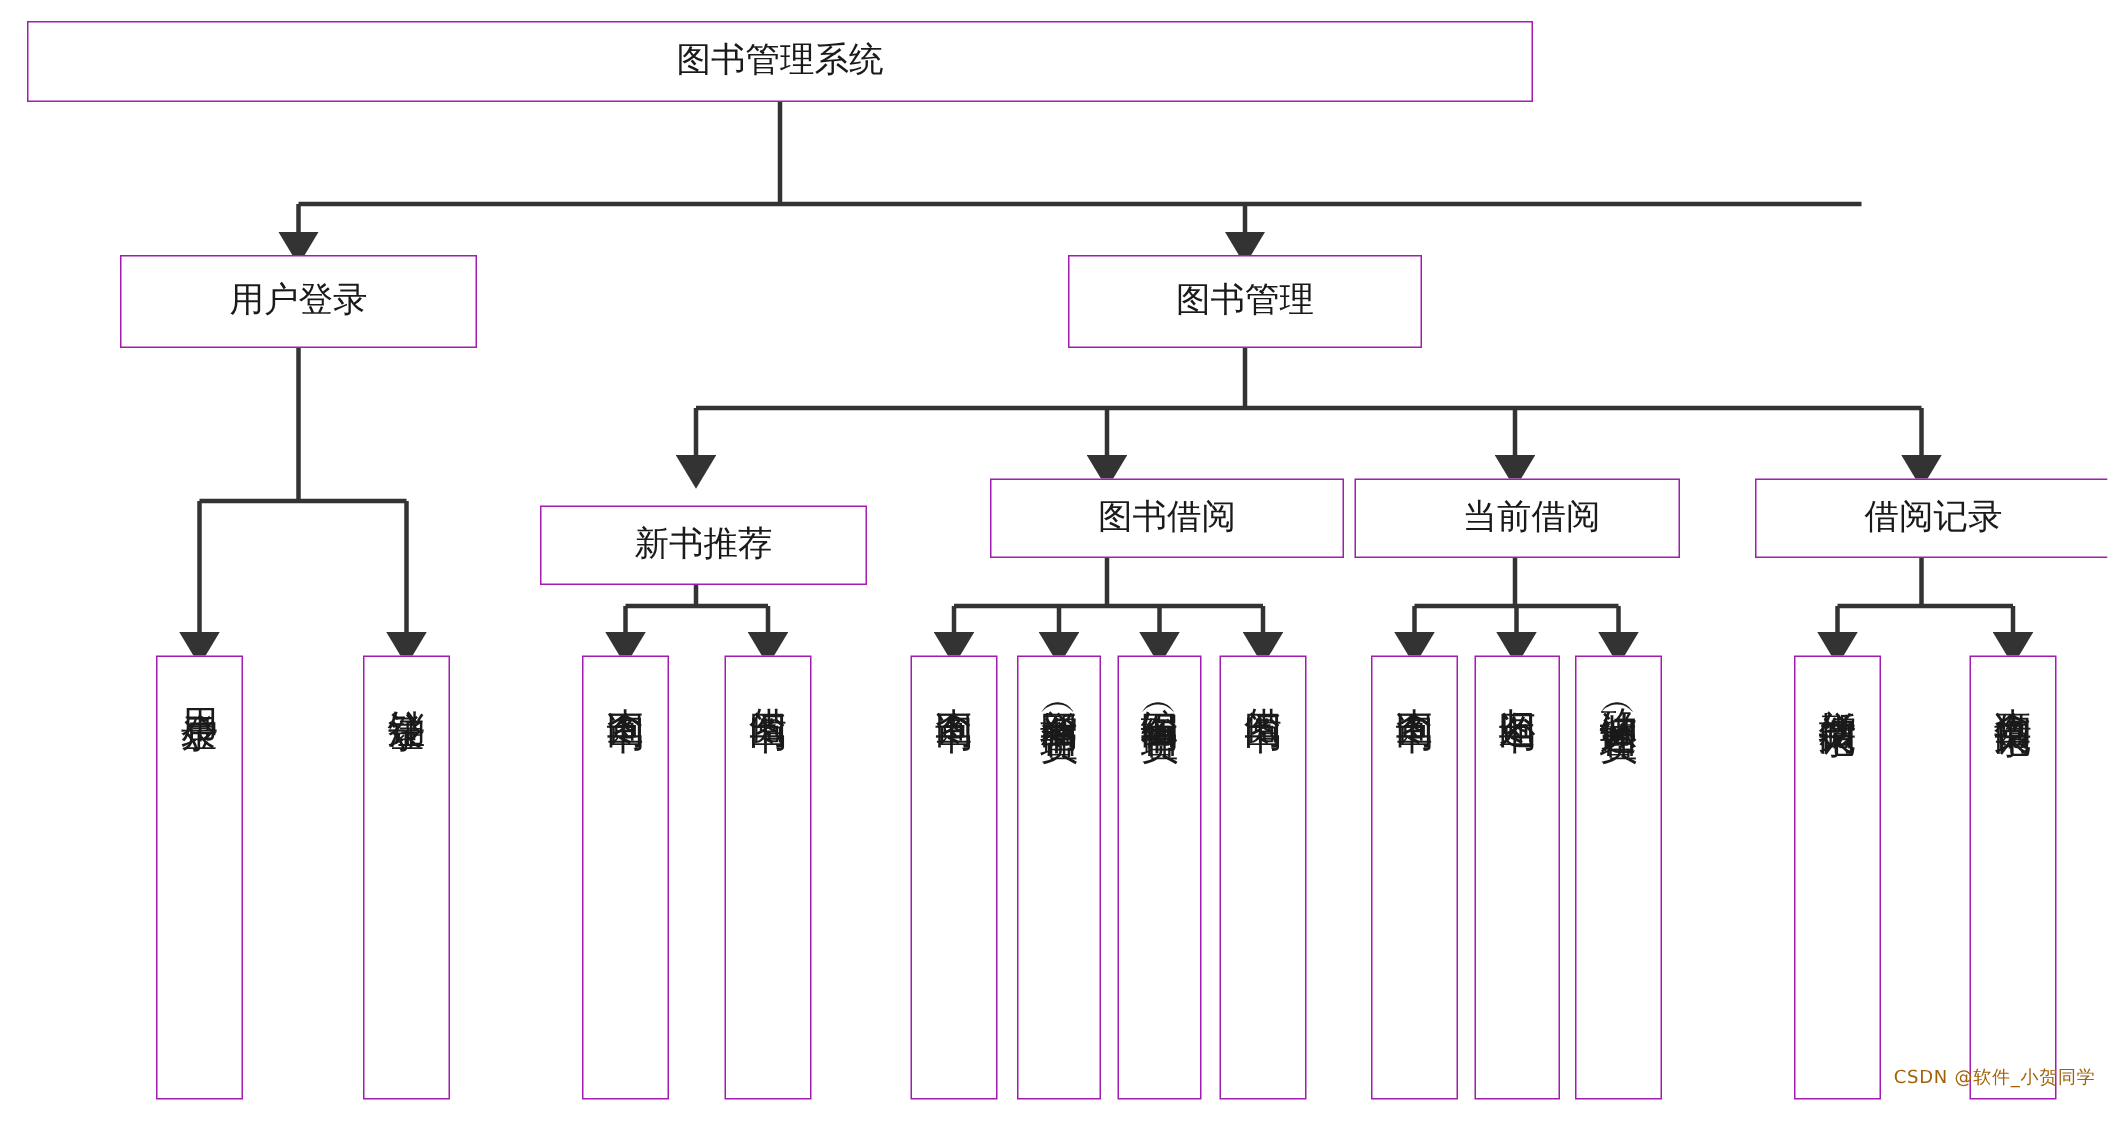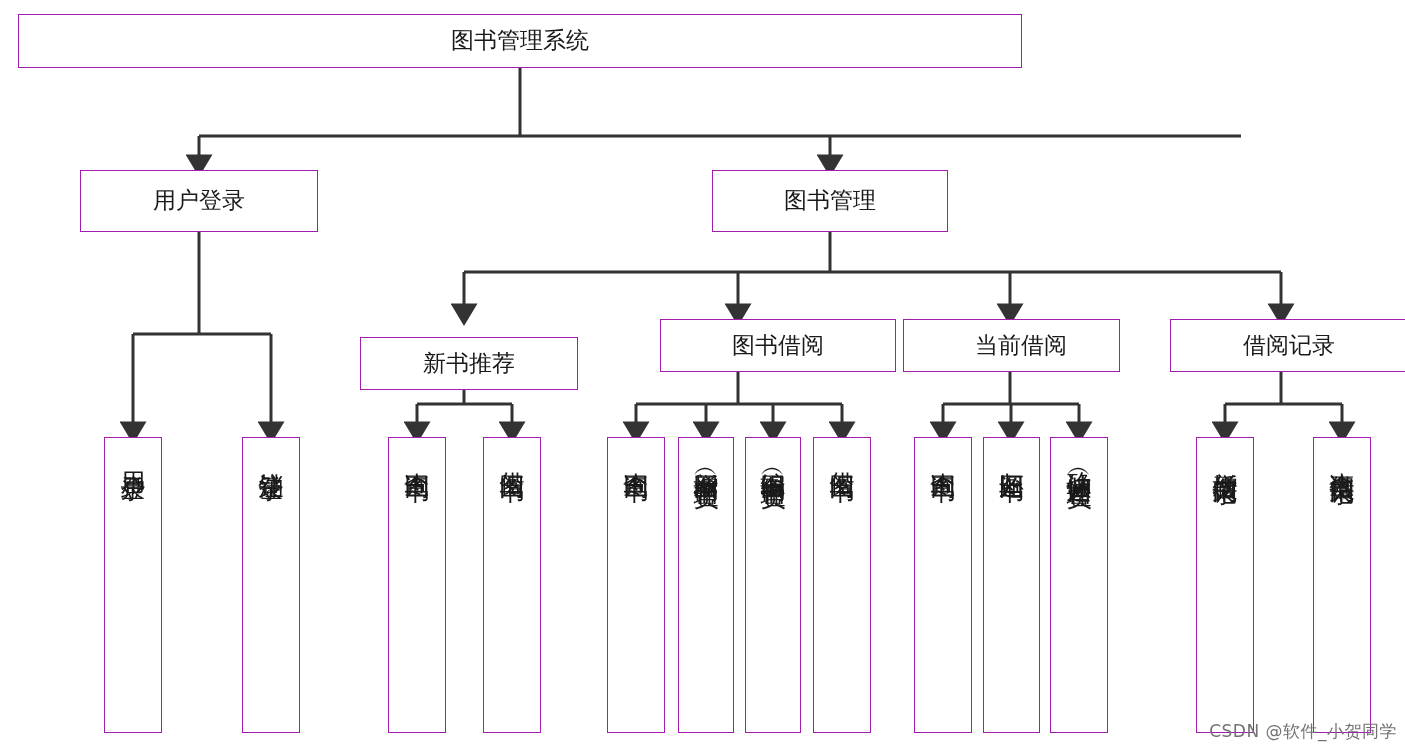--- a/index.html
+++ b/index.html
@@ -53,23 +53,23 @@
     writing-mode: vertical-rl;
     text-orientation: upright;
     font-size: 25px;
     letter-spacing: 2px;
     line-height: 1;
     white-space: nowrap;
   }
   #watermark {
     position: absolute;
     right: 8px;
-    bottom: 4px;
-    font-size: 17px;
-    color: #737373;
+    bottom: 20px;
+    font-size: 12px;
+    color: #a16207;
     white-space: nowrap;
     letter-spacing: 0.5px;
   }
 </style>
 </head>
 <body>
 
 <div id="diagram-root">
 
   <svg id="edges-layer" viewBox="0 0 1405 747" width="1405" height="747" xmlns="http://www.w3.org/2000/svg">

